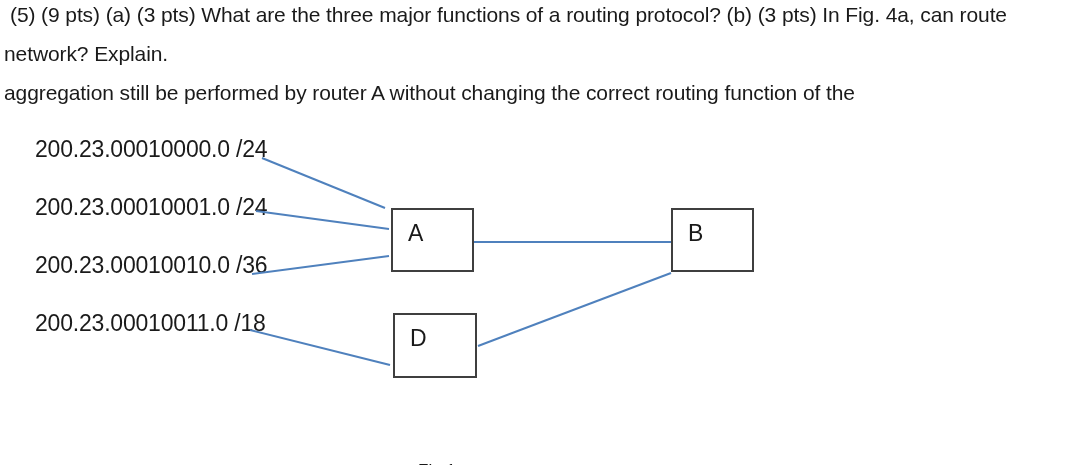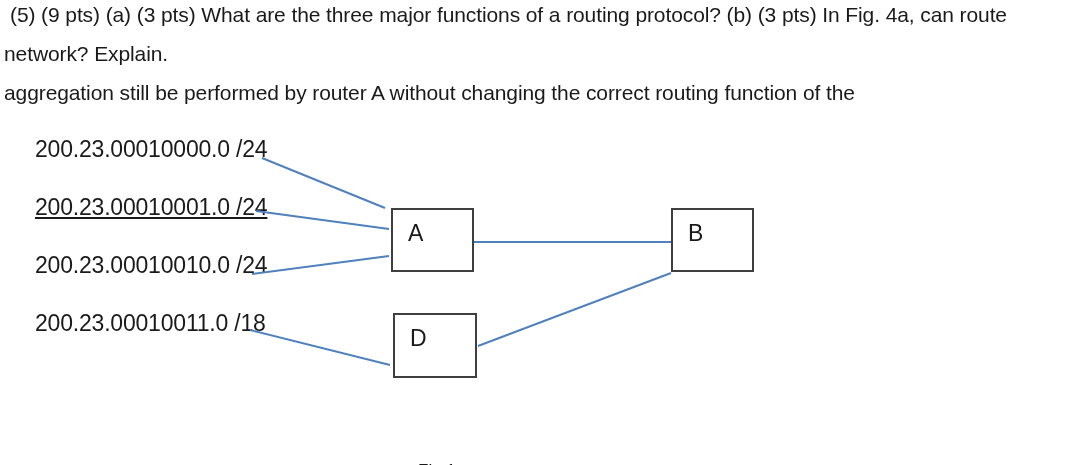--- a/index.html
+++ b/index.html
@@ -32,21 +32,21 @@
   .net-label {
     position: absolute;
     left: -1px;
     font-size: 23px;
     line-height: 1;
     white-space: nowrap;
     letter-spacing: -0.2px;
     margin-left: 36px;
   }
   .net-label.n0 { top: 138px; }
-  .net-label.n1 { top: 196px; text-decoration: underline; }
+  .net-label.n1 { top: 196px; }
   .net-label.n2 { top: 254px; }
   .net-label.n3 { top: 312px; }
   svg.links {
     position: absolute;
     left: 0; top: 0;
     width: 1065px; height: 465px;
     display: block;
   }
   svg.links line {
     stroke: var(--connector);
@@ -78,21 +78,21 @@
 <div class="canvas">
 
   <div class="question">
     <div class="qline">(5) (9 pts) (a) (3 pts) What are the three major functions of a routing protocol? (b) (3 pts) In Fig. 4a, can route</div>
     <div class="qline">network? Explain.</div>
     <div class="qline">aggregation still be performed by router A without changing the correct routing function of the</div>
   </div>
 
   <div class="net-label n0">200.23.00010000.0 /24</div>
   <div class="net-label n1">200.23.00010001.0 /24</div>
-  <div class="net-label n2">200.23.00010010.0 /24</div>
+  <div class="net-label n2">200.23.00010010.0 /36</div>
   <div class="net-label n3">200.23.00010011.0 /18</div>
 
   <svg class="links" viewBox="0 0 1065 465" xmlns="http://www.w3.org/2000/svg">
     <line x1="262" y1="158" x2="385" y2="208"></line>
     <line x1="256" y1="211" x2="389" y2="229"></line>
     <line x1="252" y1="274" x2="389" y2="256"></line>
     <line x1="250" y1="330" x2="390" y2="365"></line>
     <line x1="474" y1="242" x2="671" y2="242"></line>
     <line x1="478" y1="346" x2="671" y2="273"></line>
   </svg>

